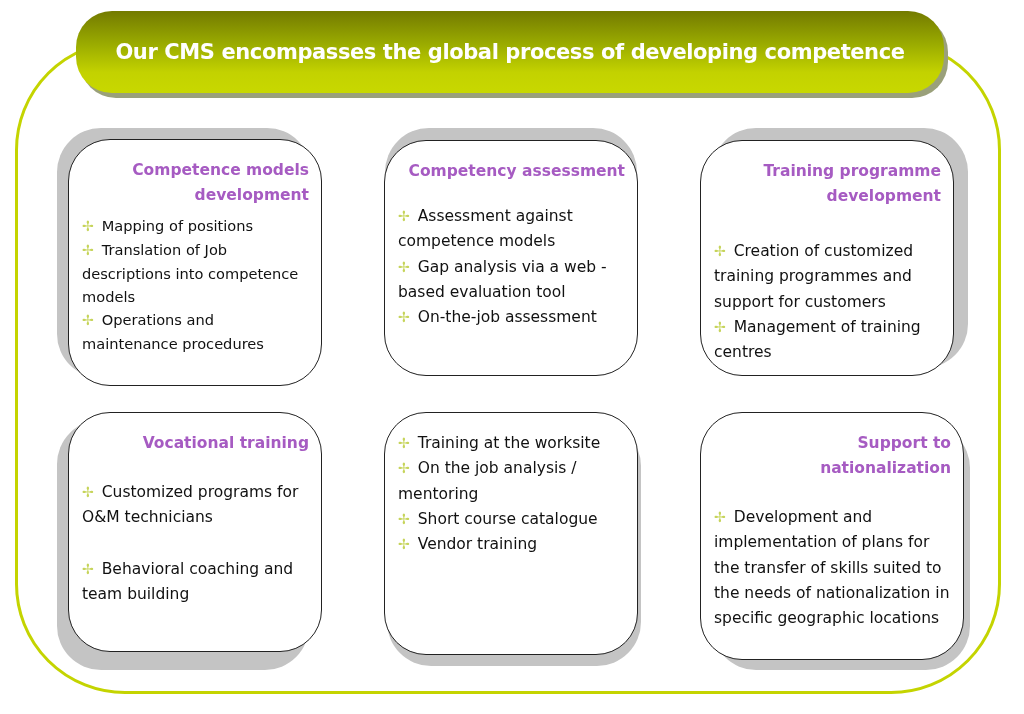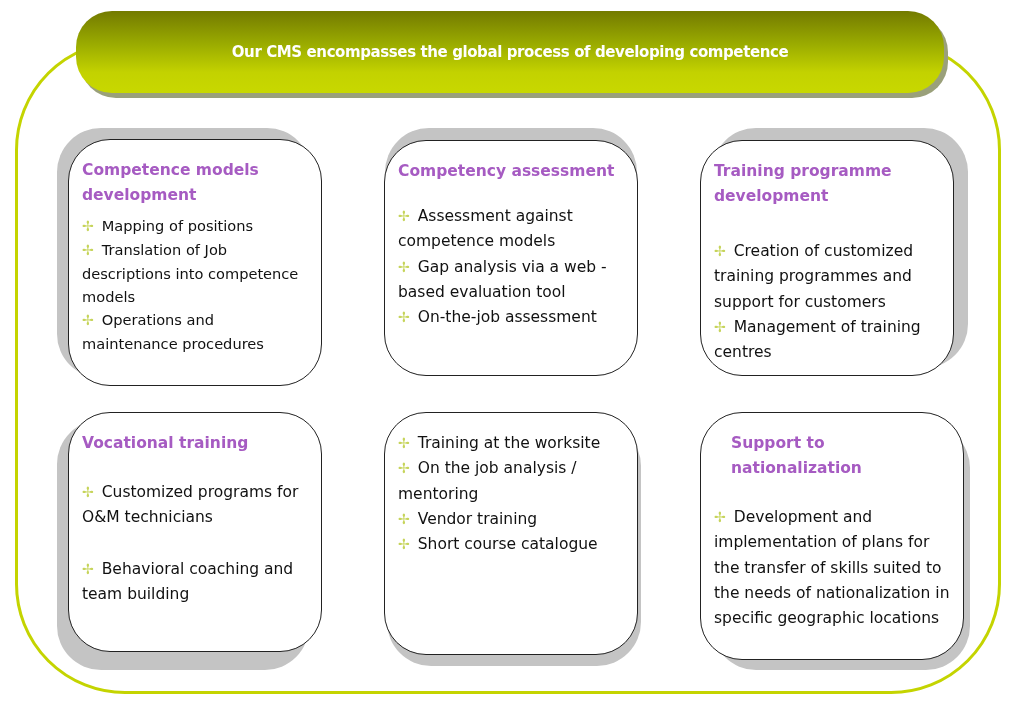--- a/index.html
+++ b/index.html
@@ -13,33 +13,33 @@
       position: absolute; left: 80px; top: 16px; width: 868px; height: 82px;
       background: #9aa07a; border-radius: 36px;
     }
     .banner {
       position: absolute; left: 76px; top: 11px; width: 868px; height: 82px;
       border-radius: 36px;
       background: linear-gradient(to bottom, #737a00 0%, #9aab00 40%, #c3d200 75%, #c8d800 100%);
       display: flex; align-items: center; justify-content: center;
     }
     .banner-title {
-      color: #ffffff; font-weight: bold; font-size: 15px;
+      color: #ffffff; font-weight: bold; font-size: 21px;
       font-family: "DejaVu Sans", sans-serif; letter-spacing: -0.4px;
     }
     .card-shadow {
       position: absolute; background: #c4c4c4; border-radius: 44px;
     }
     .card {
       position: absolute; background: #ffffff; border: 1.5px solid #222;
       border-radius: 42px; box-sizing: border-box; padding: 18px 12px 10px 13px;
       overflow: hidden;
     }
     .card-title {
-      color: #a65bc2; font-weight: bold; font-size: 15.5px; text-align: left;
+      color: #a65bc2; font-weight: bold; font-size: 15.5px; text-align: right;
       line-height: 25px; margin: 0 0 14px 0;
     }
     .card-title.tight { margin-bottom: 6px; }
     .card-body { color: #111; font-size: 15.5px; line-height: 25.3px; }
     .card-body.small { font-size: 14.6px; line-height: 23px; }
     .item { display: block; }
     .bullet { color: #c6d45a; font-weight: bold; font-size: 14px; margin-right: 8px; }
     .gap { height: 26px; }
   </style>
 </head>
@@ -89,22 +89,22 @@
     <div class="gap"></div>
     <span class="item"><span class="bullet">✢</span><span>Behavioral coaching and team building</span></span>
   </div>
 </div>
 
 <div class="card-shadow" style="left:387px;top:422px;width:254px;height:244px;"></div>
 <div class="card" style="left:384px;top:412px;width:254px;height:243px;">
   <div class="card-body">
     <span class="item"><span class="bullet">✢</span><span>Training at the worksite</span></span>
     <span class="item"><span class="bullet">✢</span><span>On the job analysis / mentoring</span></span>
+    <span class="item"><span class="bullet">✢</span><span>Short course catalogue</span></span>
     <span class="item"><span class="bullet">✢</span><span>Vendor training</span></span>
-    <span class="item"><span class="bullet">✢</span><span>Short course catalogue</span></span>
   </div>
 </div>
 
 <div class="card-shadow" style="left:712px;top:424px;width:258px;height:246px;"></div>
 <div class="card" style="left:700px;top:412px;width:264px;height:248px;">
   <div class="card-title" style="margin-bottom:24px;margin-left:17px;">Support to nationalization</div>
   <div class="card-body">
     <span class="item"><span class="bullet">✢</span><span>Development and implementation of plans for the transfer of skills suited to the needs of nationalization in specific geographic locations</span></span>
   </div>
 </div>

